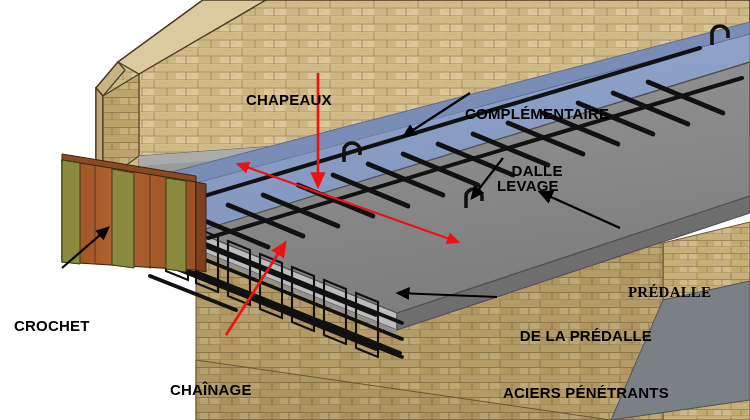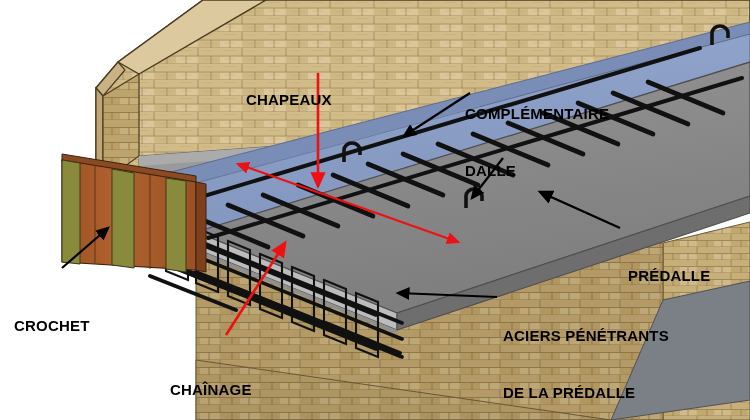--- a/index.html
+++ b/index.html
@@ -6,20 +6,21 @@
   html,body{margin:0;padding:0;background:#ffffff;}
   body{
     font-family:"Liberation Sans", sans-serif;
     -webkit-font-smoothing:antialiased;
   }
   #stage{
     position:relative;
     width:750px;height:420px;
     background:#1d4ed8;
     overflow:hidden;
+    text-align:center;
   }
   #scene{position:absolute;inset:0;width:750px;height:420px;}
   .lbl{
     position:absolute;
     font-family:"Liberation Sans", sans-serif;
     font-weight:bold;
     font-size:15px;
     line-height:19px;
     color:#000000;
     letter-spacing:0.2px;
@@ -242,29 +243,30 @@
   <div class="lbl" style="left:246px;top:52px;">
     <span>CHAPEAUX</span>
   </div>
 
   <div class="lbl" style="left:465px;top:66px;">
     <span>COMPLÉMENTAIRE</span>
     <span>DALLE</span>
   </div>
 
   <div class="lbl" style="left:497px;top:138px;">
-  </div>
-
-  <div class="lbl" style="left:628px;top:228px;">
+    <span>LEVAGE</span>
+  </div>
+
+  <div class="lbl" style="left:628px;top:245px;font-family:Liberation Serif, serif;">
     <span>PRÉDALLE</span>
   </div>
 
   <div class="lbl" style="left:503px;top:288px;">
+    <span>DE LA PRÉDALLE</span>
     <span>ACIERS PÉNÉTRANTS</span>
-    <span>DE LA PRÉDALLE</span>
   </div>
 
   <div class="lbl" style="left:14px;top:278px;">
     <span>CROCHET</span>
   </div>
 
   <div class="lbl" style="left:170px;top:342px;">
     <span>CHAÎNAGE</span>
     
   </div>

